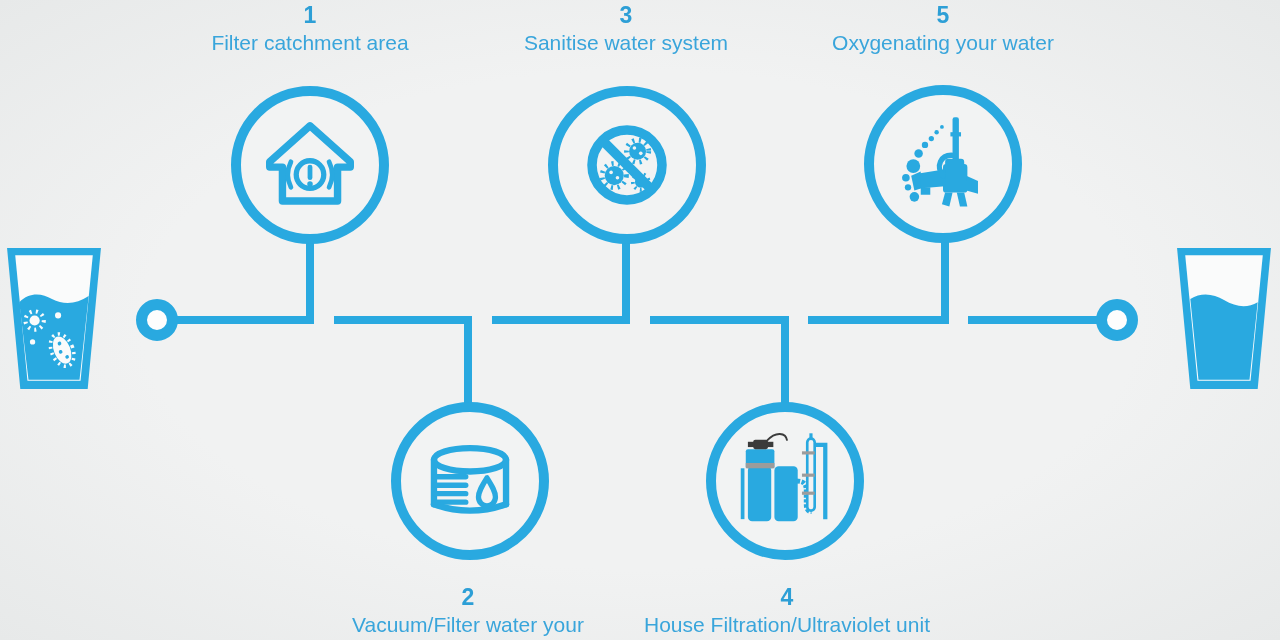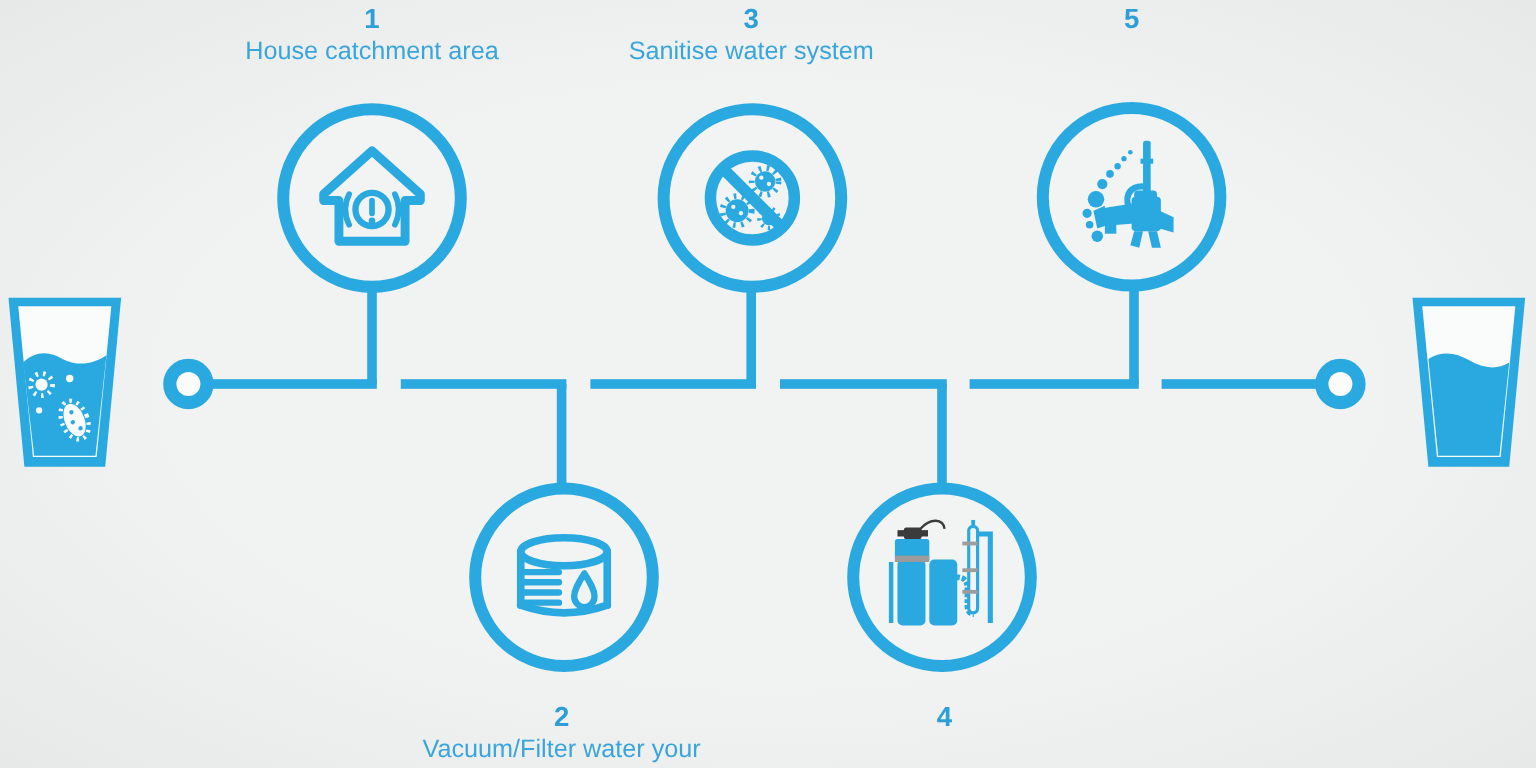--- a/index.html
+++ b/index.html
@@ -60,21 +60,21 @@
 <div class="ring" style="left:1096px;top:299px;"></div>
 
 <div class="stem" style="left:306px;top:240px;height:80px;"></div>
 <div class="stem" style="left:464px;top:320px;height:84px;"></div>
 <div class="stem" style="left:622px;top:240px;height:80px;"></div>
 <div class="stem" style="left:781px;top:320px;height:84px;"></div>
 <div class="stem" style="left:941px;top:240px;height:80px;"></div>
 
 <div class="labelblock" style="left:140px;top:2px;">
   <div class="stepnum">1</div>
-  <div class="steplabel">House catchment area</div>
+  <div class="steplabel">Filter catchment area</div>
 </div>
 <div class="node" style="left:231px;top:86px;">
   <svg width="106" height="106" viewBox="0 0 100 100">
     <g fill="none" stroke="#29A9E0" stroke-width="7" stroke-linejoin="round" stroke-linecap="round">
       <path d="M50 13 L88 47 L88 52 L76 52 L76 84 L24 84 L24 52 L12 52 L12 47 Z"></path>
     </g>
     <circle cx="50" cy="59" r="13" fill="none" stroke="#29A9E0" stroke-width="5"></circle>
     <line x1="50" y1="52" x2="50" y2="62" stroke="#29A9E0" stroke-width="4.5" stroke-linecap="round"></line>
     <circle cx="50" cy="68" r="2.6" fill="#29A9E0"></circle>
     <path d="M32 47 Q26 59 32 71" fill="none" stroke="#29A9E0" stroke-width="4.5" stroke-linecap="round"></path>
@@ -149,24 +149,26 @@
 
     <rect x="71" y="10" width="7" height="68" rx="3.5" fill="#f2f3f3" stroke="#29A9E0" stroke-width="2.5"></rect>
     <rect x="73" y="5" width="3" height="6" fill="#29A9E0"></rect>
     <rect x="66" y="22" width="12" height="3" fill="#9C9C9C"></rect>
     <rect x="66" y="43" width="12" height="3" fill="#9C9C9C"></rect>
     <rect x="66" y="60" width="12" height="3" fill="#9C9C9C"></rect>
   </svg>
 </div>
 <div class="labelblock" style="left:617px;top:584px;">
   <div class="stepnum">4</div>
+  <div class="steplabel">House Filtration/Ultraviolet unit</div>
 </div>
 
 <div class="labelblock" style="left:773px;top:2px;">
   <div class="stepnum">5</div>
+  <div class="steplabel">Oxygenating your water</div>
 </div>
 <div class="node" style="left:864px;top:85px;">
   <svg width="106" height="106" viewBox="0 0 100 100">
     <g fill="#29A9E0">
 
       <rect x="59" y="6" width="6" height="42" rx="2"></rect>
       <rect x="57" y="20" width="10" height="4"></rect>
 
       <rect x="52" y="45" width="18" height="8" rx="3"></rect>
       <rect x="50" y="50" width="23" height="27" rx="3"></rect>

